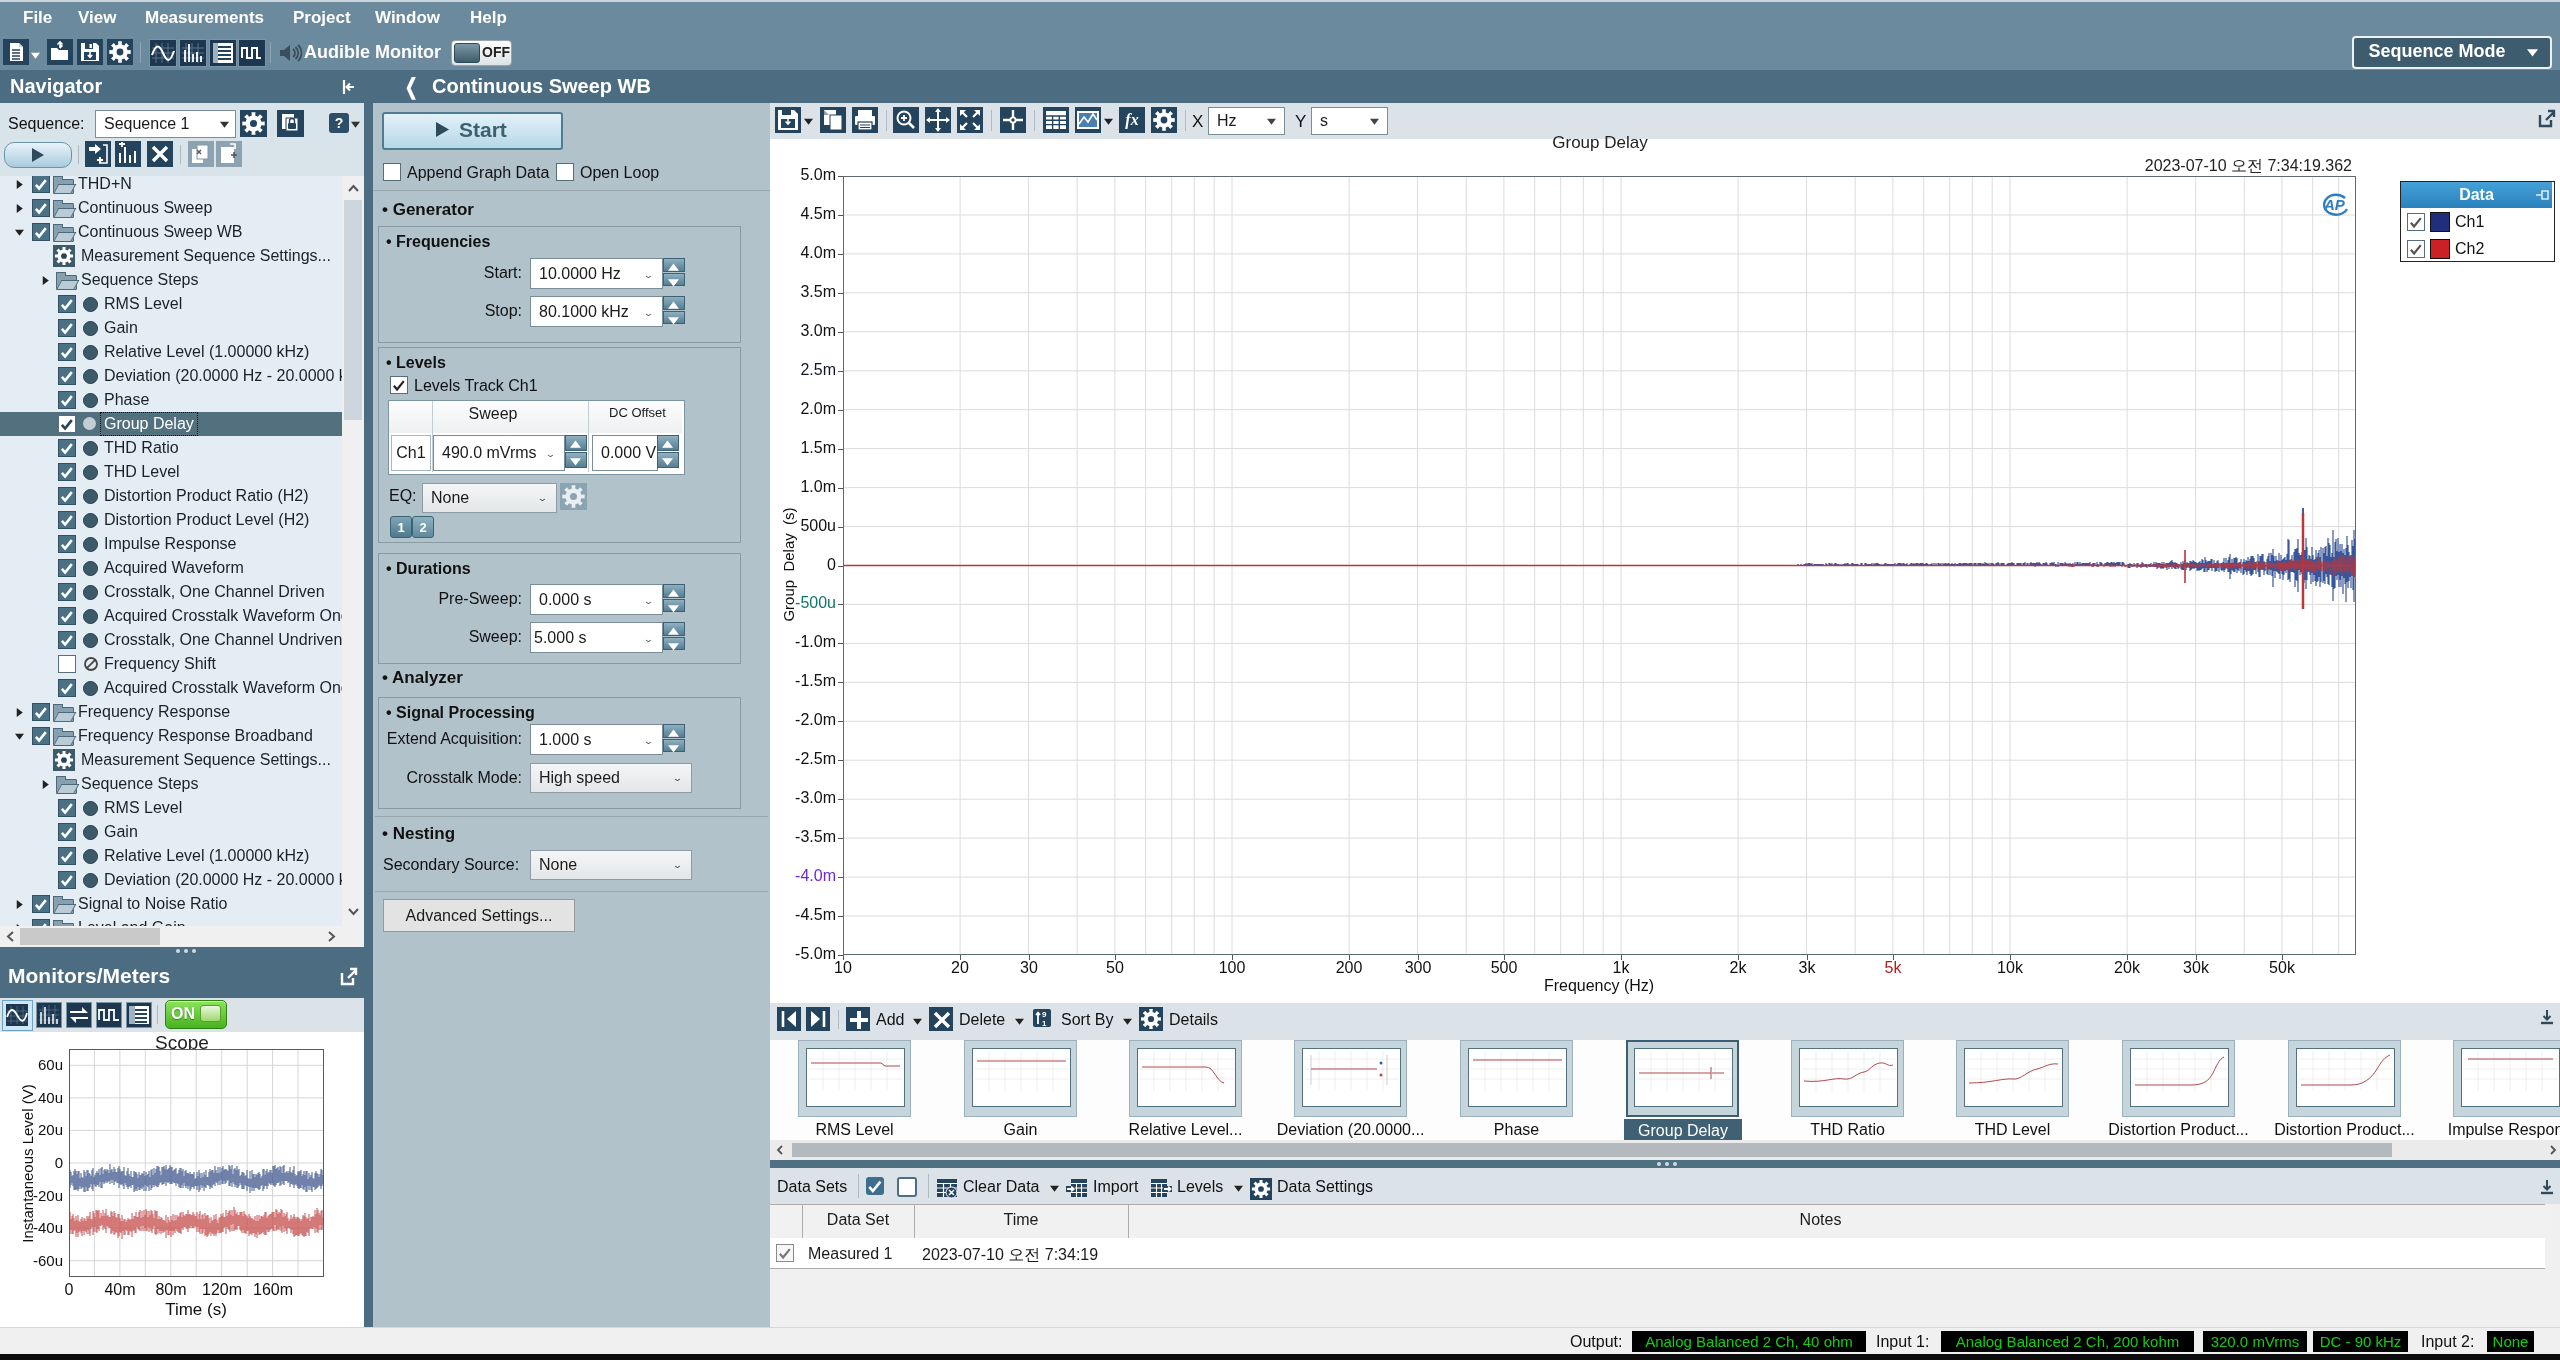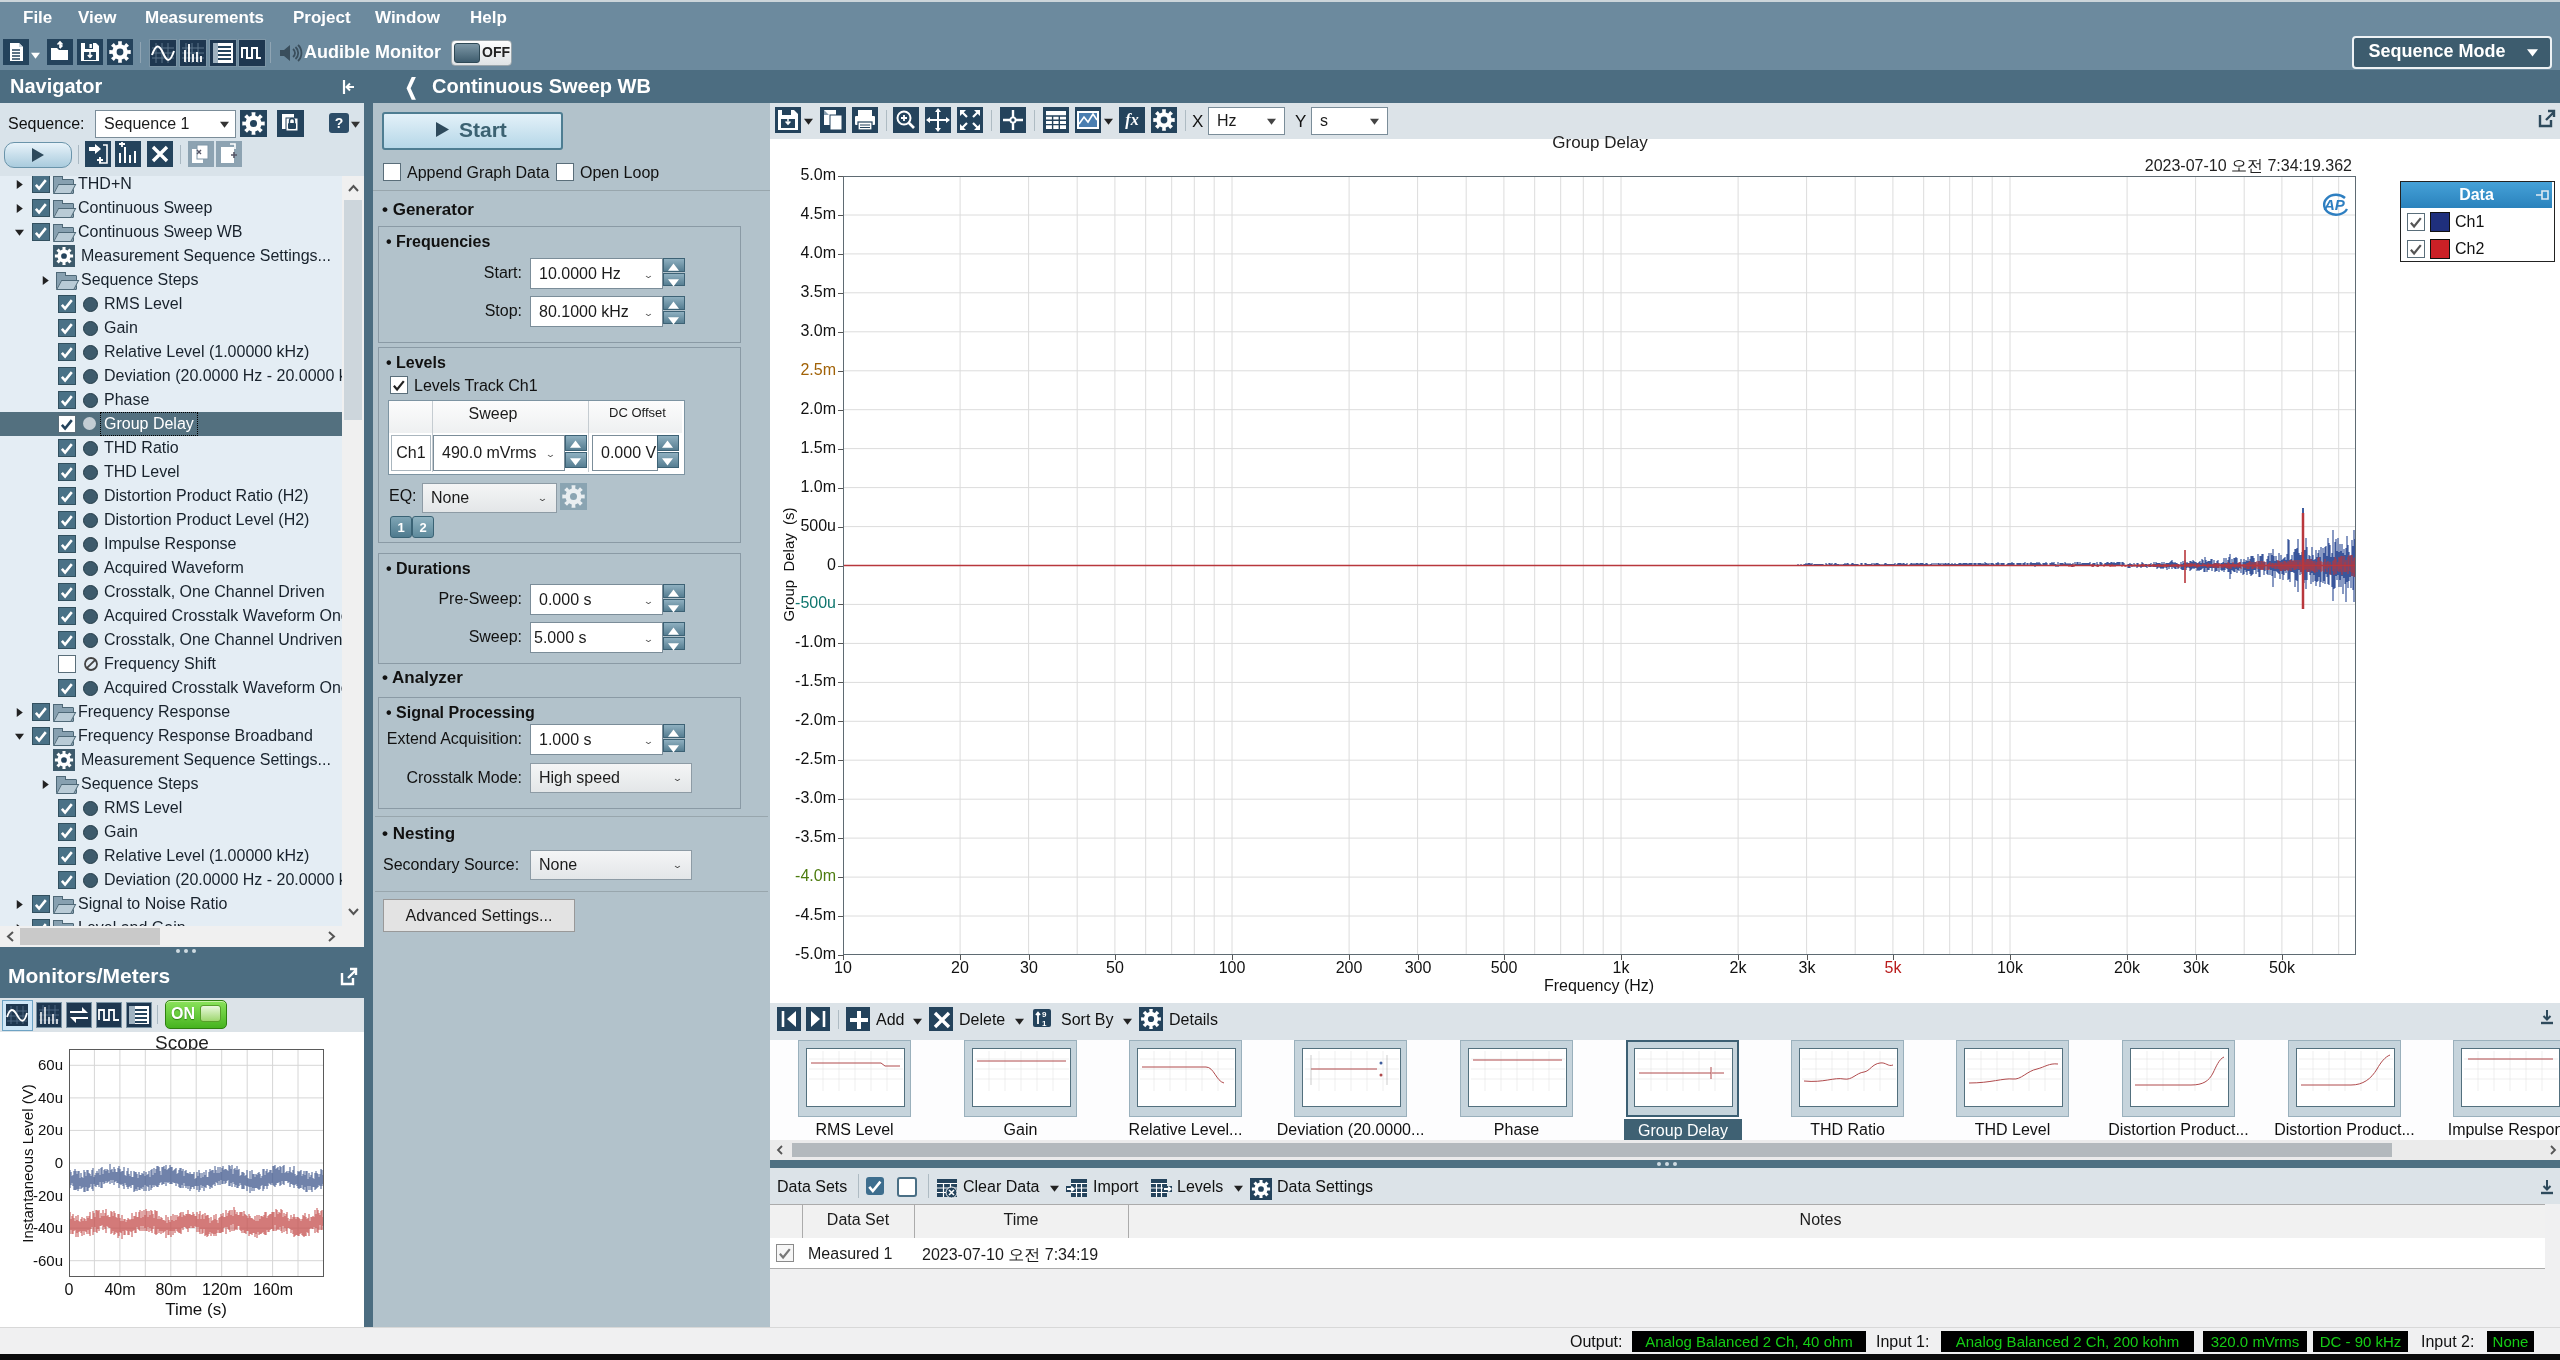--- a/index.html
+++ b/index.html
@@ -919,34 +919,34 @@
 <div class="a" style="left:1893px;top:955px;width:1px;height:5px;background:#555"></div>
 <div class="a" style="left:2010px;top:955px;width:1px;height:5px;background:#555"></div>
 <div class="a" style="left:2127px;top:955px;width:1px;height:5px;background:#555"></div>
 <div class="a" style="left:2196px;top:955px;width:1px;height:5px;background:#555"></div>
 <div class="a" style="left:2282px;top:955px;width:1px;height:5px;background:#555"></div>
 <div class="rlbl" style="left:746px;top:166px;width:90px;font-size:16px;color:#111">5.0m</div>
 <div class="rlbl" style="left:746px;top:205px;width:90px;font-size:16px;color:#111">4.5m</div>
 <div class="rlbl" style="left:746px;top:244px;width:90px;font-size:16px;color:#111">4.0m</div>
 <div class="rlbl" style="left:746px;top:283px;width:90px;font-size:16px;color:#111">3.5m</div>
 <div class="rlbl" style="left:746px;top:322px;width:90px;font-size:16px;color:#111">3.0m</div>
-<div class="rlbl" style="left:746px;top:361px;width:90px;font-size:16px;color:#a16207">2.5m</div>
+<div class="rlbl" style="left:746px;top:361px;width:90px;font-size:16px;color:#0f172a">2.5m</div>
 <div class="rlbl" style="left:746px;top:400px;width:90px;font-size:16px;color:#111">2.0m</div>
 <div class="rlbl" style="left:746px;top:439px;width:90px;font-size:16px;color:#111">1.5m</div>
 <div class="rlbl" style="left:746px;top:478px;width:90px;font-size:16px;color:#111">1.0m</div>
 <div class="rlbl" style="left:746px;top:517px;width:90px;font-size:16px;color:#111">500u</div>
 <div class="rlbl" style="left:746px;top:556px;width:90px;font-size:16px;color:#111">0</div>
 <div class="rlbl" style="left:746px;top:594px;width:90px;font-size:16px;color:#0f766e">-500u</div>
 <div class="rlbl" style="left:746px;top:633px;width:90px;font-size:16px;color:#111">-1.0m</div>
 <div class="rlbl" style="left:746px;top:672px;width:90px;font-size:16px;color:#111">-1.5m</div>
 <div class="rlbl" style="left:746px;top:711px;width:90px;font-size:16px;color:#111">-2.0m</div>
 <div class="rlbl" style="left:746px;top:750px;width:90px;font-size:16px;color:#111">-2.5m</div>
 <div class="rlbl" style="left:746px;top:789px;width:90px;font-size:16px;color:#111">-3.0m</div>
 <div class="rlbl" style="left:746px;top:828px;width:90px;font-size:16px;color:#111">-3.5m</div>
-<div class="rlbl" style="left:746px;top:867px;width:90px;font-size:16px;color:#4d7c0f">-4.0m</div>
+<div class="rlbl" style="left:746px;top:867px;width:90px;font-size:16px;color:#6d28d9">-4.0m</div>
 <div class="rlbl" style="left:746px;top:906px;width:90px;font-size:16px;color:#111">-4.5m</div>
 <div class="rlbl" style="left:746px;top:945px;width:90px;font-size:16px;color:#111">-5.0m</div>
 <div class="a" style="left:803px;top:959px;width:80px;text-align:center;font-size:16px;color:#111">10</div>
 <div class="a" style="left:920px;top:959px;width:80px;text-align:center;font-size:16px;color:#111">20</div>
 <div class="a" style="left:989px;top:959px;width:80px;text-align:center;font-size:16px;color:#111">30</div>
 <div class="a" style="left:1075px;top:959px;width:80px;text-align:center;font-size:16px;color:#111">50</div>
 <div class="a" style="left:1192px;top:959px;width:80px;text-align:center;font-size:16px;color:#111">100</div>
 <div class="a" style="left:1309px;top:959px;width:80px;text-align:center;font-size:16px;color:#111">200</div>
 <div class="a" style="left:1378px;top:959px;width:80px;text-align:center;font-size:16px;color:#111">300</div>
 <div class="a" style="left:1464px;top:959px;width:80px;text-align:center;font-size:16px;color:#111">500</div>

